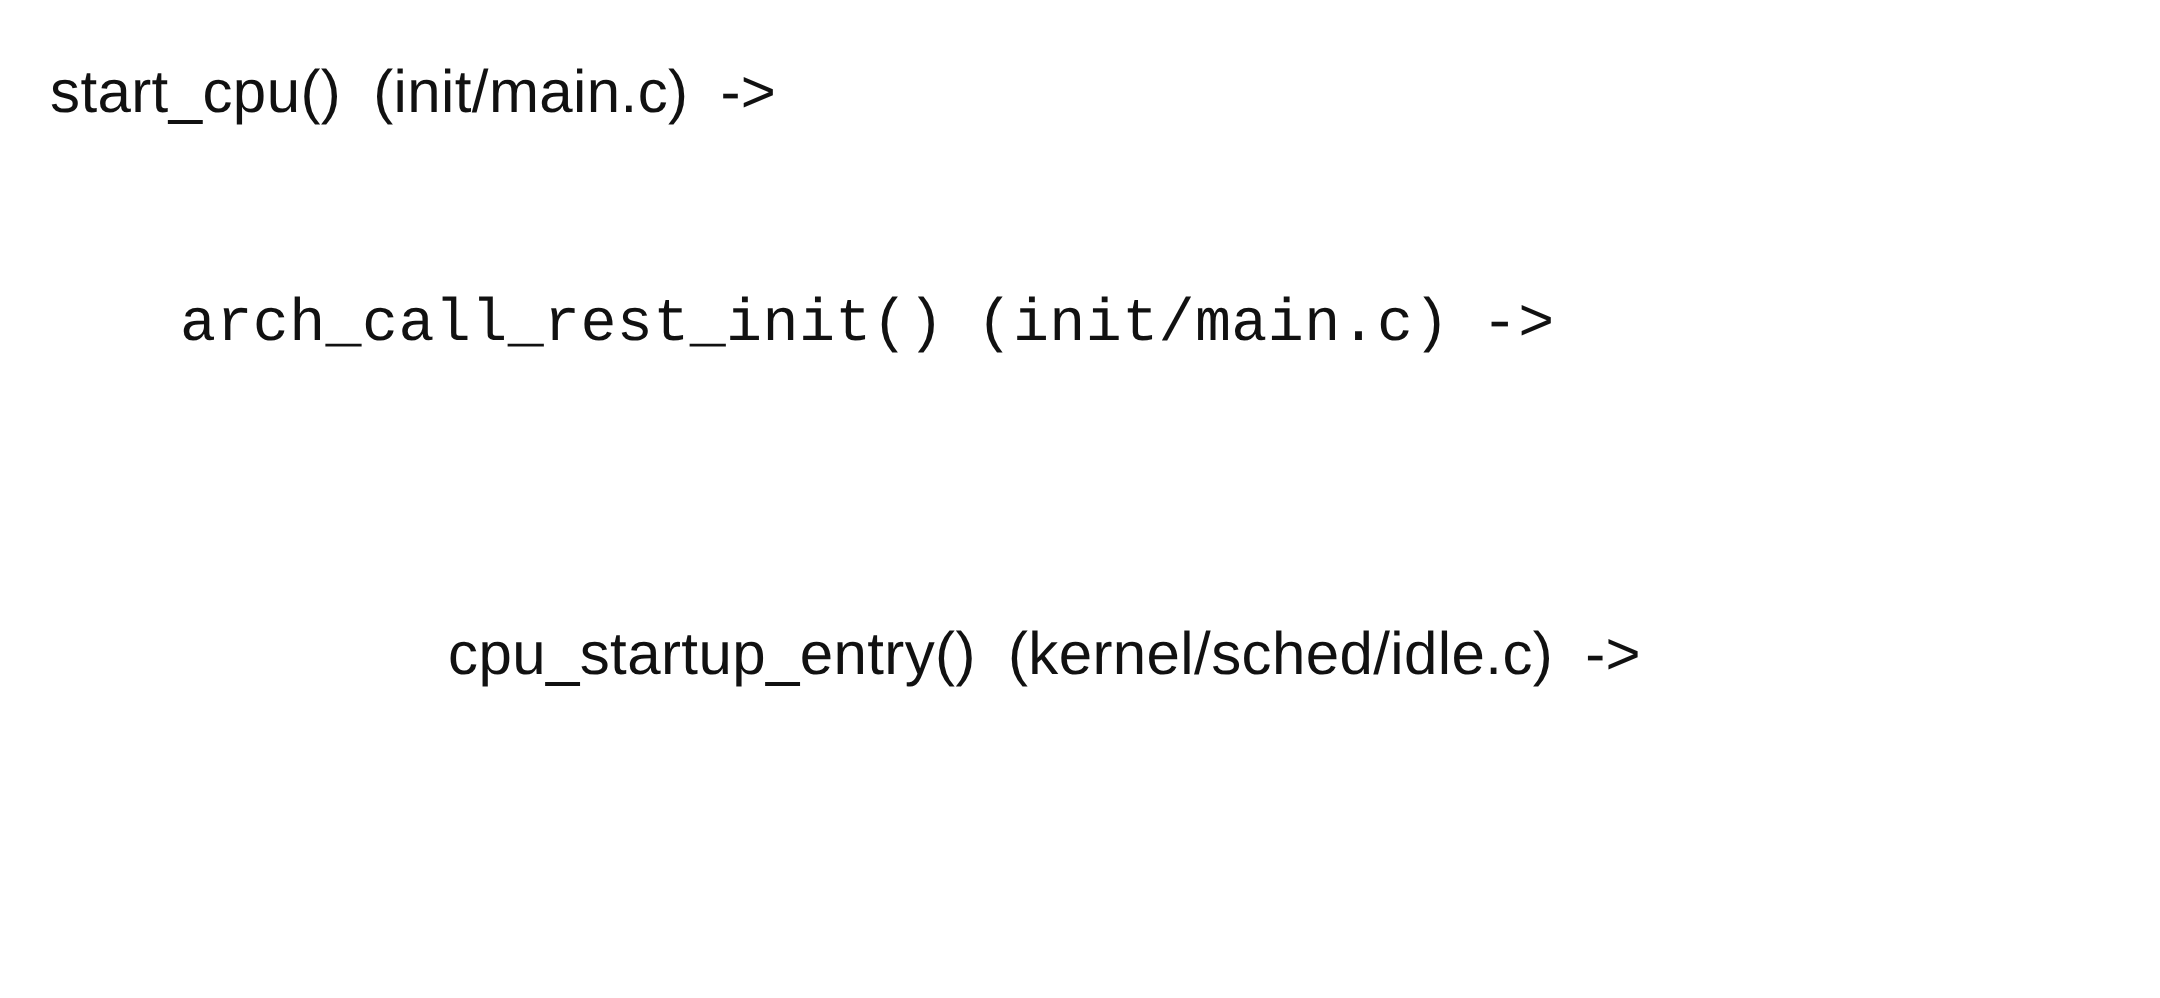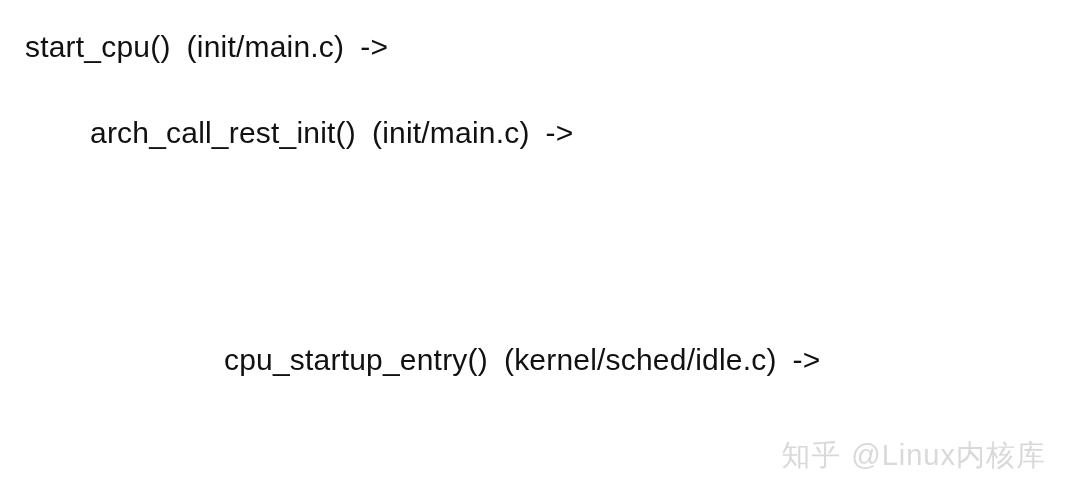--- a/index.html
+++ b/index.html
@@ -31,23 +31,23 @@
     position: absolute;
     white-space: nowrap;
     color: #111111;
     font-family: "Liberation Sans", sans-serif;
     font-size: 30px;
     font-weight: 300;
     letter-spacing: 0.2px;
     line-height: 1;
   }
   .trace-line.d0 { left: 23px;  top: 30px;  }
-  .trace-line.d1 { left: 88px;  top: 116px; }
+  .trace-line.d1 { left: 88px;  top: 146px; font-family: Liberation Mono, monospace; }
   .trace-line.d2 { left: 153px; top: 227px; }
-  .trace-line.d3 { left: 222px; top: 343px; }
+  .trace-line.d3 { left: 222px; top: 311px; }
   .trace-line.d4 { left: 288px; top: 427px; }
 
   .fn-name { }
   .gap-wide {
     display: inline-block;
     width: 16px;
   }
   .fn-path { }
   .arrow { }
 
@@ -85,17 +85,14 @@
     </li>
 
 
     <li class="trace-line d3">
       <span class="fn-name">cpu_startup_entry()</span><span class="gap-wide"></span><span class="fn-path">(kernel/sched/idle.c)</span><span class="gap-wide"></span><span class="arrow">-&gt;</span>
     </li>
 
 
   </ul>
 
-  <div class="watermark">
-    <span>知乎</span><span class="wm-sep"></span><span>@Linux内核库</span>
-  </div>
 
 </div>
 
 </body></html>

